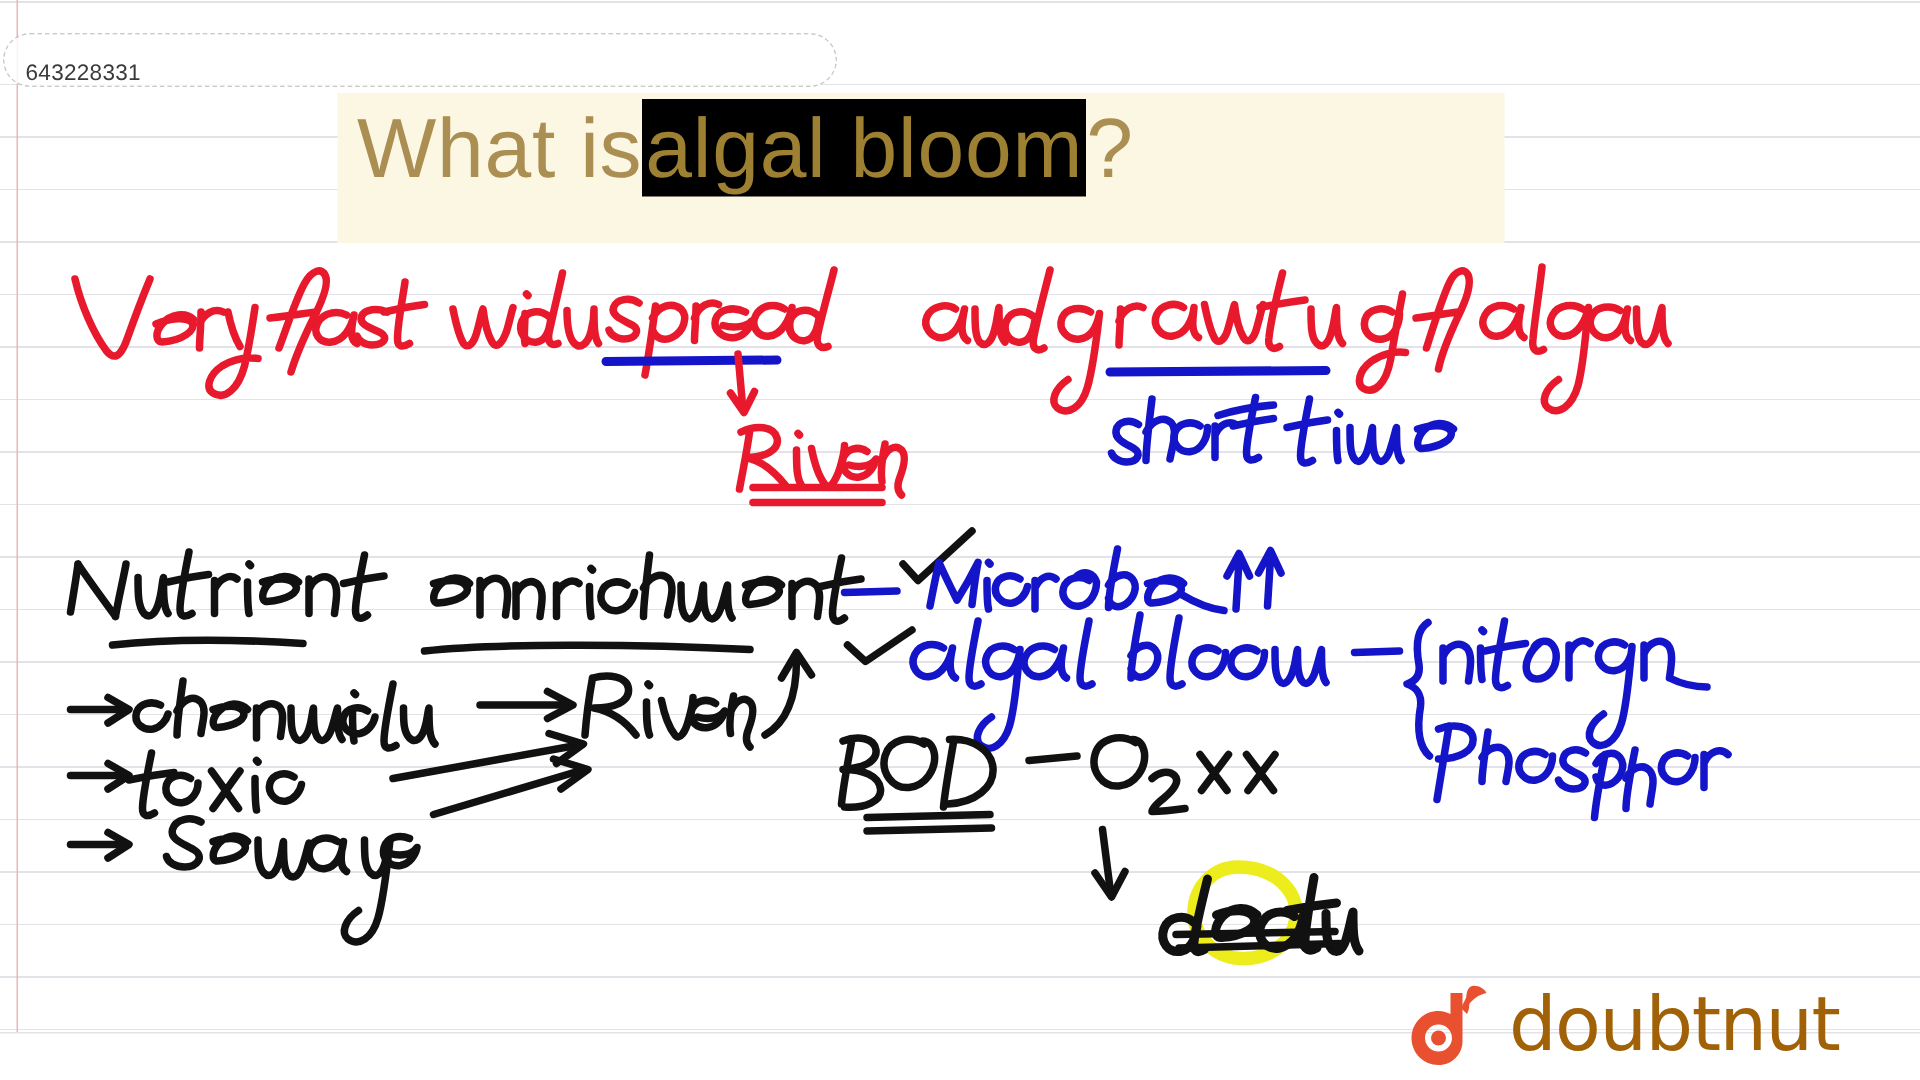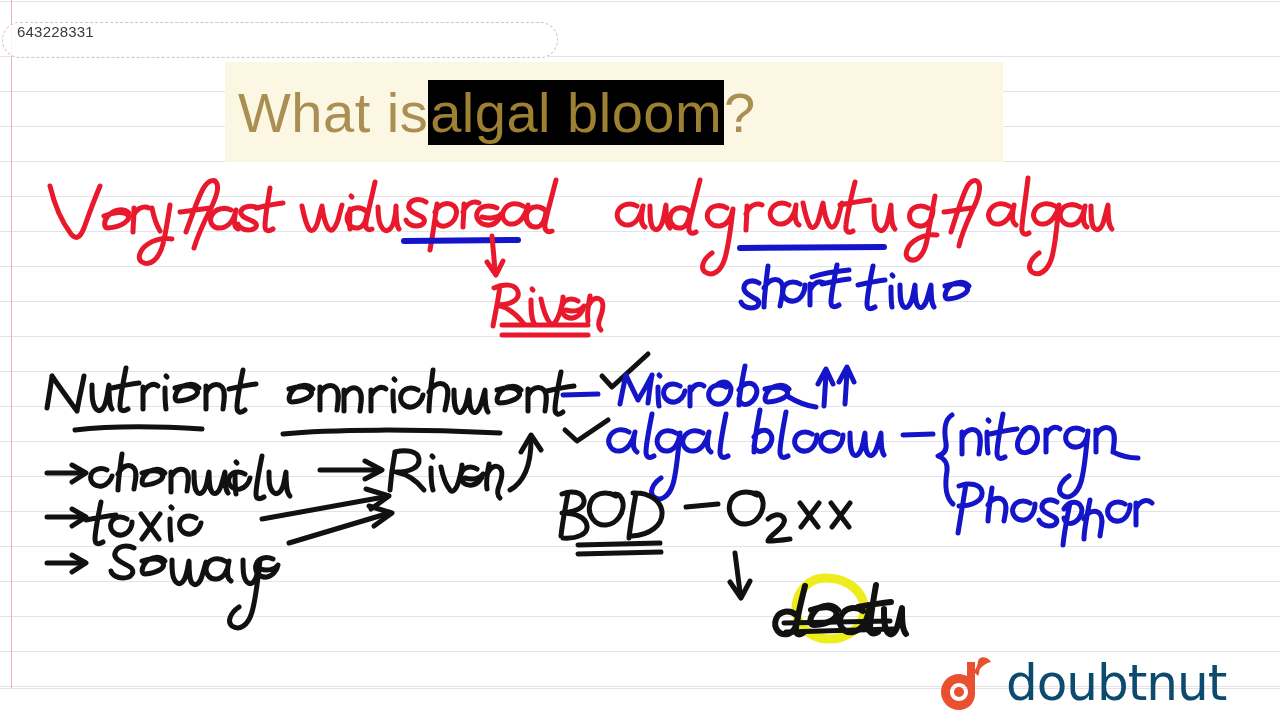--- a/index.html
+++ b/index.html
@@ -25,52 +25,52 @@
   .margin-line{
     position:absolute;left:11px;top:0;width:1px;height:688px;
     background:#e9b7b7;
   }
 
   
   .qid{
     position:absolute;left:2px;top:22px;width:556px;height:36px;
     border:1px dashed #c9c9c9;border-radius:18px;
     background:rgba(255,255,255,0.85);
-    display:flex;align-items:flex-start;
+    display:flex;align-items:flex-end;
     box-sizing:border-box;padding-left:14px;
     color:#3a3a3a;font-size:15px;letter-spacing:.2px;
   }
 
   
   .title-band{
     position:absolute;left:225px;top:62px;width:778px;height:100px;
     background:#fbf7e3;
   }
   .title-text{
     position:absolute;left:238px;top:66px;width:790px;height:92px;
-    display:flex;align-items:center;
+    display:flex;align-items:flex-start;
     font-size:56px;font-weight:400;color:#ab8e52;
     white-space:nowrap;letter-spacing:.5px;
   }
   .title-text .hl{
     background:#000000;color:#9d8031;
     padding:0 2px;
   }
   .title-text .q{color:#ab8e52;}
 
   
   .ink{position:absolute;left:0;top:0;width:1280px;height:720px;pointer-events:none;}
 
   
   .logo{
     position:absolute;left:936px;top:652px;height:62px;
     display:flex;align-items:center;gap:10px;
   }
   .logo-word{
-    font-size:50px;color:#0c4a6e;letter-spacing:-1px;
+    font-size:50px;color:#a16207;letter-spacing:-1px;
     font-family:"DejaVu Sans", sans-serif;font-weight:400;
   }
   .bottom-rule{
     position:absolute;left:0;top:688px;width:1280px;height:1px;background:#e2e2e8;
   }
 </style>
 </head>
 <body>
 
 <div id="page">

